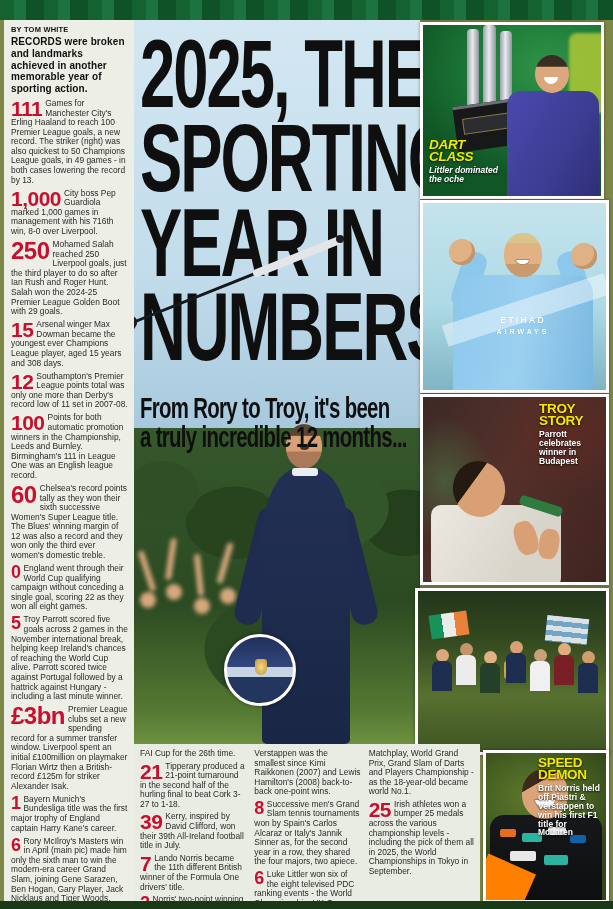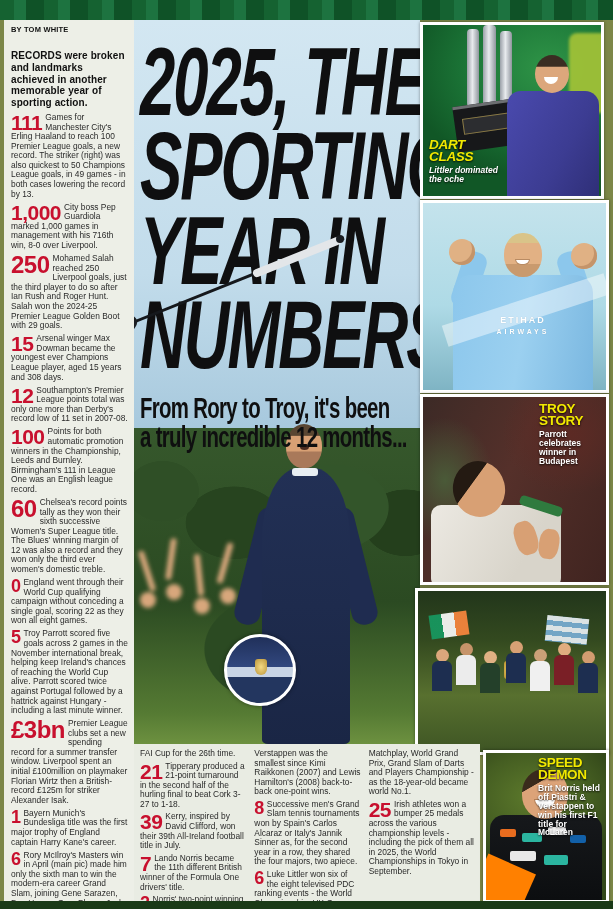--- a/index.html
+++ b/index.html
@@ -8,21 +8,21 @@
   .page { position:relative; width:613px; height:909px; margin:0 auto; background:#7c8748; overflow:hidden; }
 
   
   .top-strip { position:absolute; left:0; top:0; width:613px; height:20px;
     background:repeating-linear-gradient(90deg,#156231 0 14px,#1d7340 14px 26px,#0f5227 26px 44px); z-index:6; }
   .bottom-strip { position:absolute; left:0; bottom:0; width:613px; height:8px; background:#1a3a17; z-index:8; }
 
   
   .left-col { position:absolute; left:4px; top:20px; width:130px; height:881px;
     background:#edefe7; padding:5px 6px 4px 7px; z-index:5; }
-  .byline { font-size:7.5px; font-weight:bold; color:#111; letter-spacing:.2px; margin-bottom:16px; }
+  .byline { font-size:7.5px; font-weight:bold; color:#111; letter-spacing:.2px; margin-bottom:2px; }
   .intro { font-size:10px; font-weight:bold; color:#101010; line-height:1.18; margin-bottom:4px; letter-spacing:.1px; }
   .stat { clear:left; font-size:8.4px; line-height:1.14; color:#2a2a2a; margin-bottom:3.5px; }
   .stat .num { float:left; font-weight:bold; color:#c8102e; line-height:.85; margin:1px 3px 0 0; letter-spacing:-.5px; }
   .n18 { font-size:18px; } .n21 { font-size:21px; } .n24 { font-size:24px; }
 
   
   .main-photo { position:absolute; left:134px; top:20px; width:286px; height:724px; overflow:hidden;
     background:linear-gradient(#d3e7f2 0%,#c2dcEB 35%,#a9cade 55%,#8fb7cc 70%); z-index:1; }
   .trees { position:absolute; left:0; top:408px; width:100%; height:316px;
     background:
@@ -39,22 +39,22 @@
   .golfer-body { position:absolute; left:128px; top:448px; width:88px; height:276px;
     background:linear-gradient(#223055,#1a2645); border-radius:42% 42% 6px 6px / 26% 26% 4px 4px; }
   .golfer-arm-l { position:absolute; left:112px; top:486px; width:26px; height:120px; background:#1f2c50; border-radius:12px; transform:rotate(14deg); }
   .golfer-arm-r { position:absolute; left:206px; top:486px; width:26px; height:120px; background:#1f2c50; border-radius:12px; transform:rotate(-14deg); }
   .golfer-head { position:absolute; left:152px; top:404px; width:36px; height:44px; border-radius:50% 50% 46% 46%;
     background:linear-gradient(#5a4632 0 26%, #d8a074 27% 62%, #a9795a 63%); }
   .golfer-mouth { position:absolute; left:166px; top:424px; width:9px; height:6px; border-radius:50%; background:#4a2b20; }
   .golfer-collar { position:absolute; left:158px; top:448px; width:26px; height:8px; background:#e8eef2; border-radius:3px; }
 
   
-  .headline { position:absolute; left:6px; top:20px; width:280px; color:#0f0f10; font-weight:bold;
-    font-size:96px; line-height:.88; letter-spacing:-3px; z-index:3;font-style:italic; }
+  .headline { position:absolute; left:6px; top:12px; width:280px; color:#0f0f10; font-weight:bold;
+    font-size:96px; line-height:.88; letter-spacing:-3px; z-index:3; }
   .headline div { transform:scaleX(.66); transform-origin:left top; white-space:nowrap; }
   .subtitle { position:absolute; left:6px; top:374px; width:280px; color:#0f0f10; font-weight:bold;
     font-size:30px; line-height:.96; letter-spacing:-1px; z-index:3; }
   .subtitle div { transform:scaleX(.68); transform-origin:left top; white-space:nowrap; }
 
   .club { position:absolute; left:-35px; top:202px; width:250px; height:130px; z-index:4; }
 
   
   .cap { position:absolute; z-index:9; }
   .cap .cap-title { font-weight:bold; font-size:13.5px; line-height:.92; color:#f2e900;

